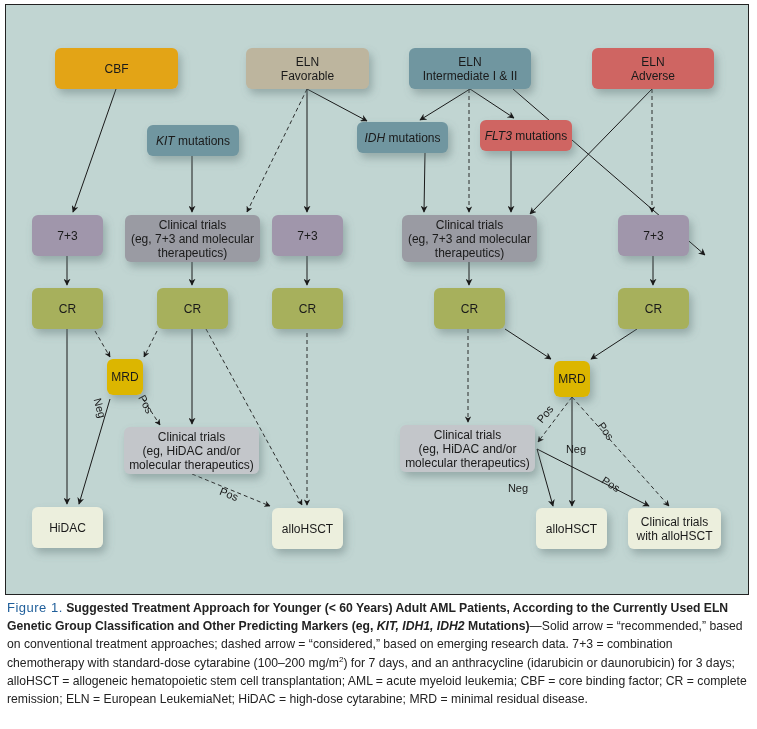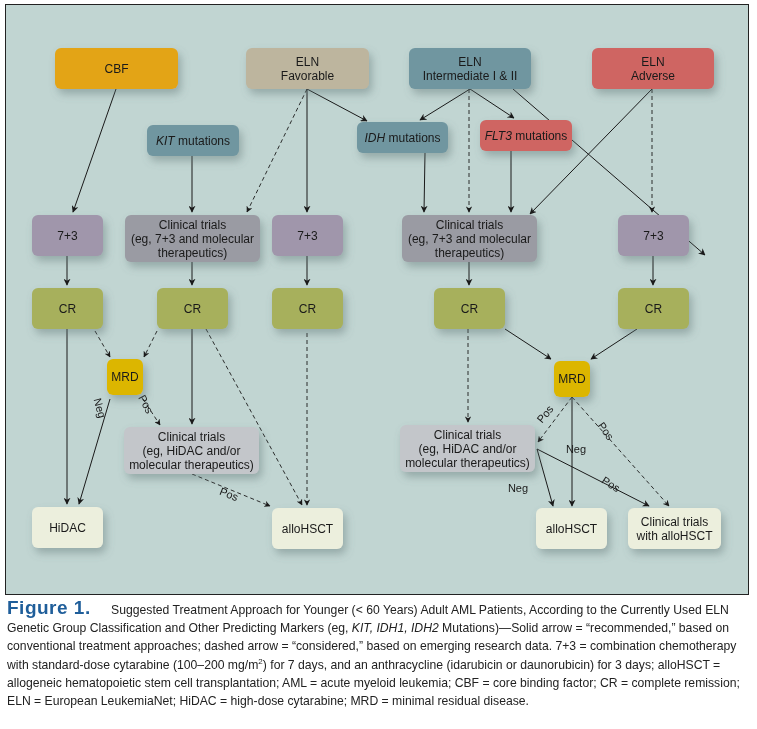--- a/index.html
+++ b/index.html
@@ -2,22 +2,22 @@
 <html><head>
 <meta charset="utf-8">
 <style>
   html, body { margin:0; padding:0; background:#ffffff; }
   body { width:757px; height:729px; position:relative; overflow:hidden; font-family:"Liberation Sans", sans-serif; }
   #panel { position:absolute; left:5px; top:4px; width:742px; height:589px; background:#c1d5d2; border:1.5px solid #222; }
   #diagram { position:absolute; left:0; top:0; width:757px; height:600px; }
   .node-text { font-family:"Liberation Sans", sans-serif; font-size:12px; fill:#1a1a1a; text-anchor:middle; }
   .edge-label { font-family:"Liberation Sans", sans-serif; font-size:11px; fill:#1a1a1a; }
   #caption { position:absolute; left:7px; top:599px; width:740px; font-size:12.2px; line-height:18.2px; color:#222; font-family:"Liberation Sans", sans-serif; }
-  #caption .fig-label { color:#1f5e9a; font-weight:bold; font-size:19px; letter-spacing:0.5px; }
-  #caption .fig-title { font-weight:normal;margin-left:17px; }
+  #caption .fig-label { color:#1f5e9a; font-weight:normal; font-size:13px; letter-spacing:0.5px; }
+  #caption .fig-title { font-weight:bold; }
   sup { font-size:8px; line-height:0; }
 </style>
 </head>
 <body>
 
 <div id="panel"></div>
 
 <svg id="diagram" xmlns="http://www.w3.org/2000/svg" viewBox="0 0 757 600">
   <defs>
     <marker id="arrow" viewBox="0 0 10 10" refX="9" refY="5" markerWidth="7" markerHeight="7" orient="auto-start-reverse">

